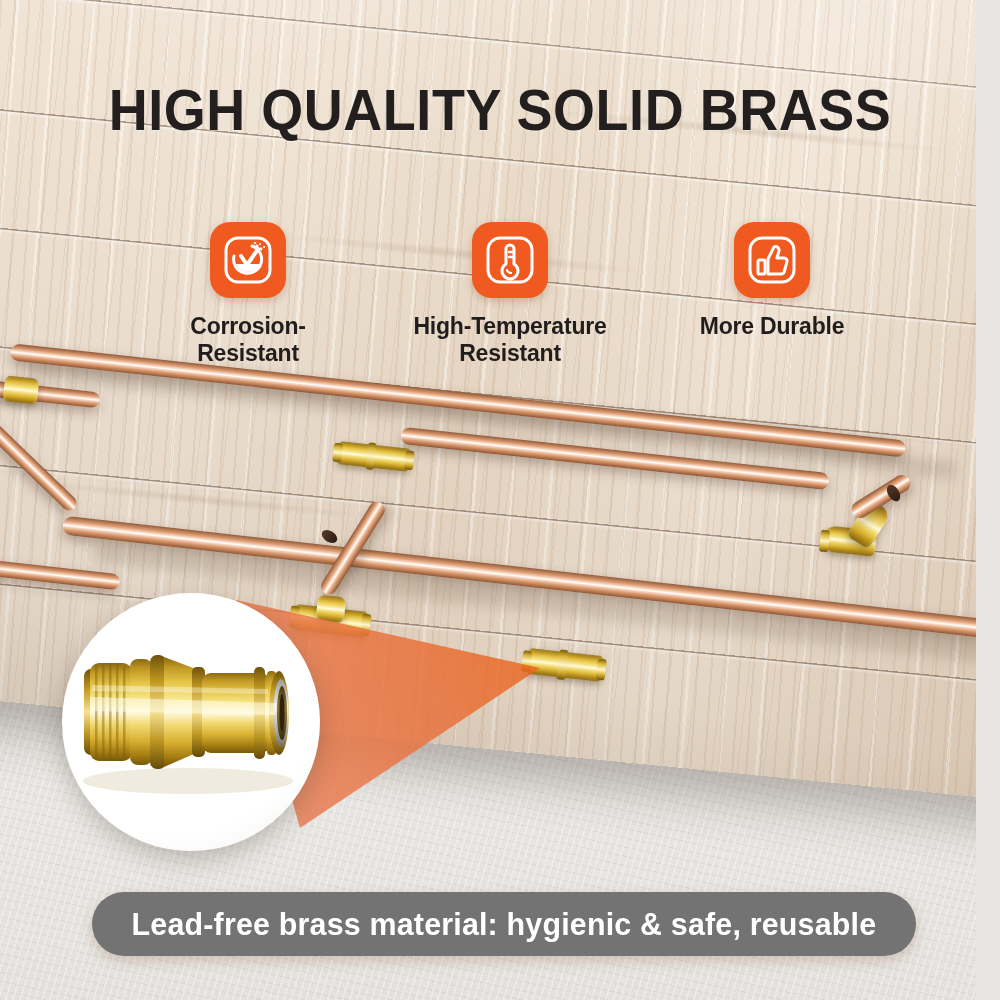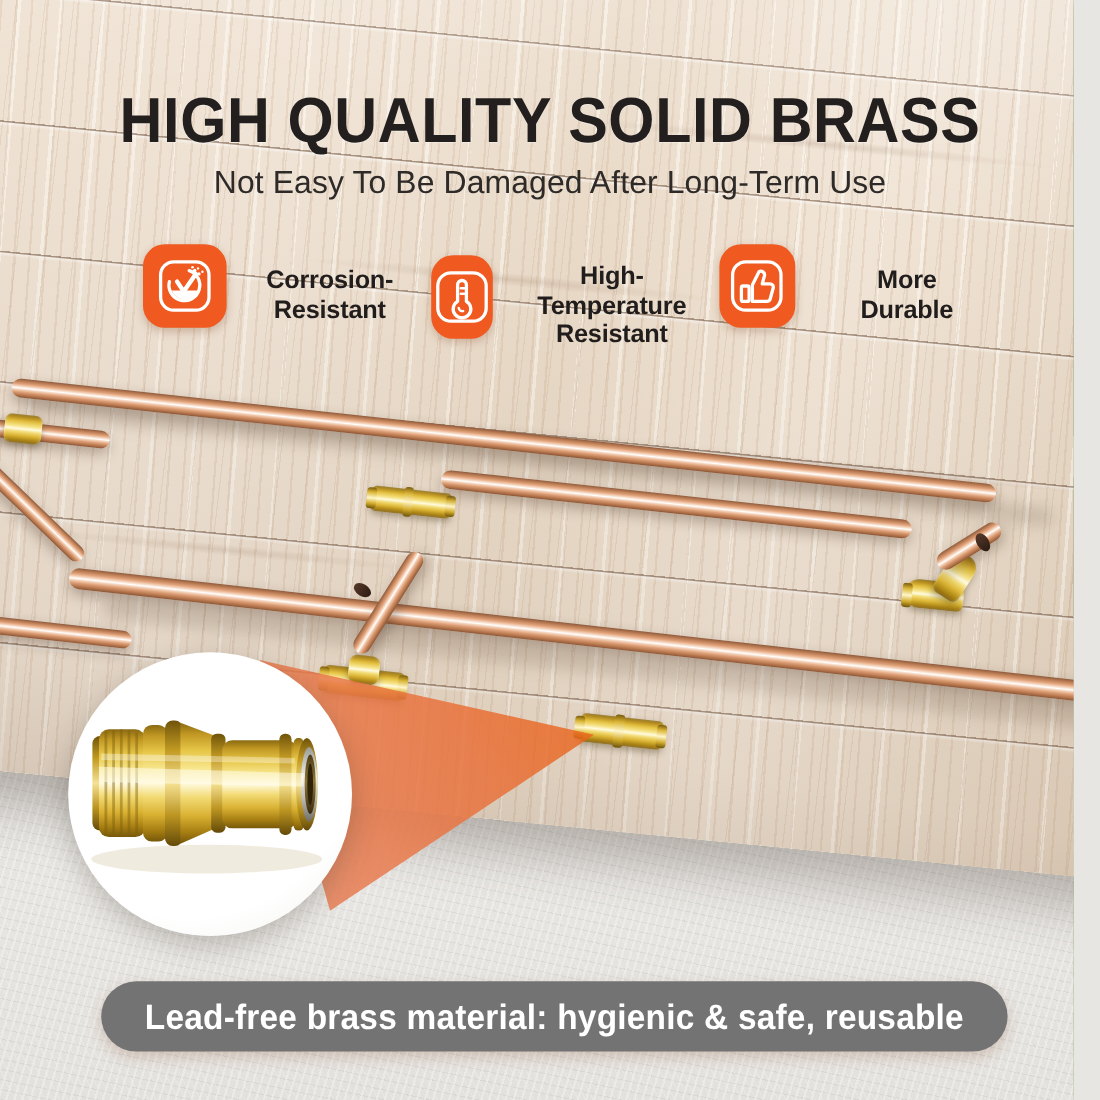--- a/index.html
+++ b/index.html
@@ -136,21 +136,21 @@
   .subhead{
     left:0;top:150px;width:1000px;text-align:center;
     font-size:29px;font-weight:400;color:#2d2a28;letter-spacing:.1px;
   }
 
   
   .features{
     left:130px;top:222px;width:760px;height:160px;
     display:flex;justify-content:space-between;align-items:flex-start;
   }
-  .feature{width:236px;display:flex;flex-direction:row;align-items:center;gap:36px;}
+  .feature{width:236px;display:flex;flex-direction:column;align-items:center;}
   .badge{
     width:76px;height:76px;border-radius:20px;
     background:#F0591F;
     display:flex;align-items:center;justify-content:center;
     box-shadow:0 3px 8px rgba(120,55,20,.26);
   }
   .badge svg{display:block;}
   .feature-label{
     margin-top:15px;text-align:center;
     font-size:23px;font-weight:700;color:#201d1c;line-height:1.16;
@@ -312,21 +312,20 @@
         <ellipse cx="214" cy="120" rx="5" ry="27" fill="url(#boreGrad)"></ellipse>
         <ellipse cx="214" cy="120" rx="2.6" ry="19" fill="#2e2208"></ellipse>
 
         <path d="M22 104 L208 110 L208 122 L22 118 Z" fill="#fffbe8" opacity="0.55"></path>
         <path d="M24 92 L200 96 L200 101 L24 98 Z" fill="#ffffff" opacity="0.35"></path>
       </g>
     </svg>
   </div>
 
   <div class="layer headline">HIGH QUALITY SOLID BRASS</div>
-  <div class="layer subhead">Not Easy To Be Damaged After Long-Term Use</div>
 
   <div class="layer features">
 
     <div class="feature">
       <div class="badge">
         <span>
           <svg width="52" height="52" viewBox="0 0 52 52" fill="none" stroke="#ffffff" stroke-width="3" stroke-linecap="round" stroke-linejoin="round">
             <rect x="4" y="4" width="44" height="44" rx="12"></rect>
             <path d="M12 22 A14 14 0 1 0 30 12"></path>
             <path d="M14 30 A13 13 0 0 0 38 30 Z" fill="#ffffff" stroke="none"></path>

